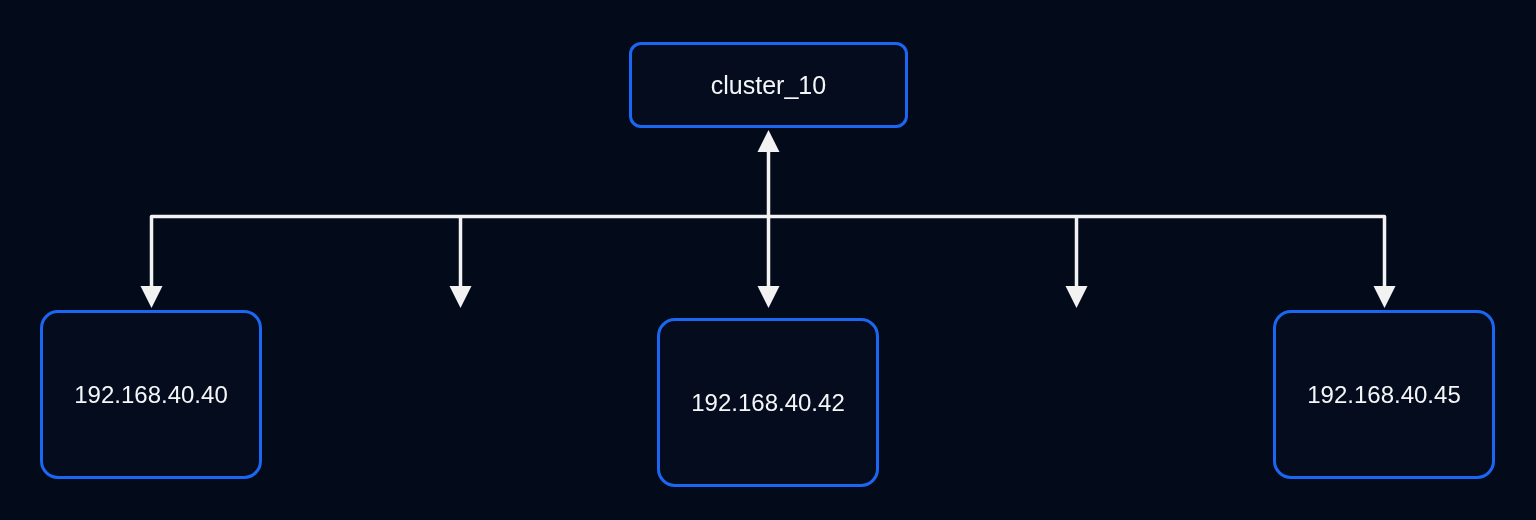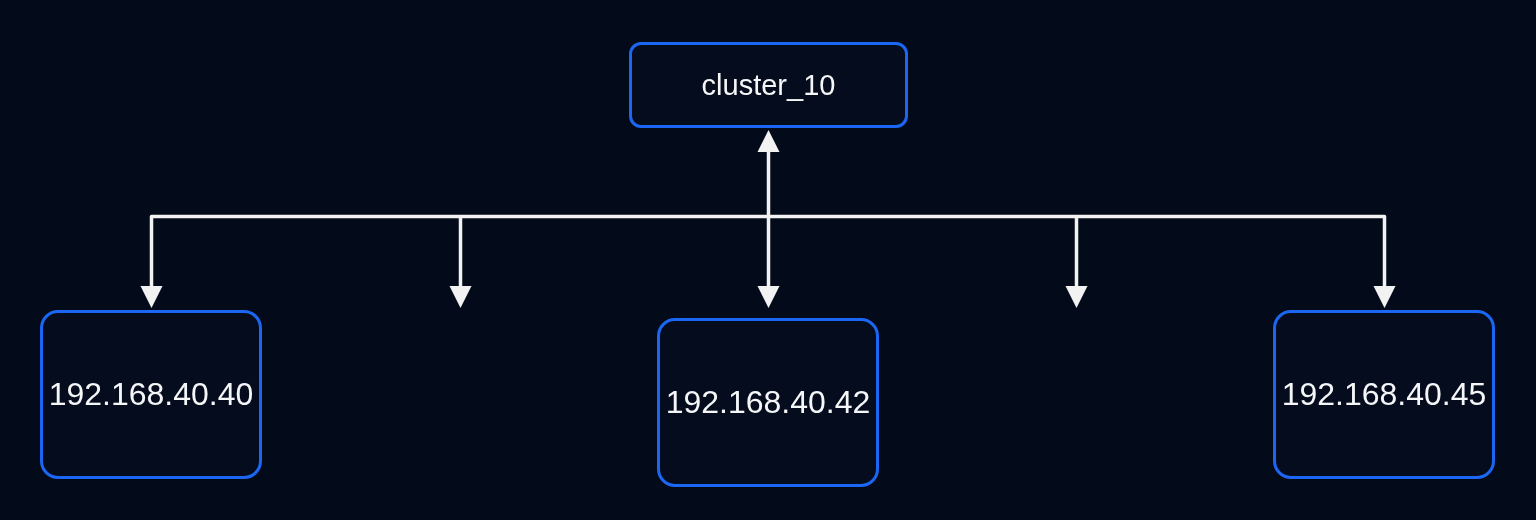--- a/index.html
+++ b/index.html
@@ -32,28 +32,28 @@
     align-items: center;
     justify-content: center;
     text-align: center;
   }
   .node-root {
     left: 629px;
     top: 42px;
     width: 279px;
     height: 86px;
     border-radius: 12px;
-    font-size: 29px;
+    font-size: 25px;
   }
   .node-child {
     top: 310px;
     width: 222px;
     height: 169px;
     border-radius: 18px;
-    font-size: 32px;
+    font-size: 24px;
   }
   .node-child.c1 { left: 40px;   }
   .node-child.c2 { left: 349px;  }
   .node-child.c3 { left: 657px;  }
   .node-child.c4 { left: 965px;  }
   .node-child.c5 { left: 1273px; align-items: center; }
 </style>
 </head>
 <body>
 

